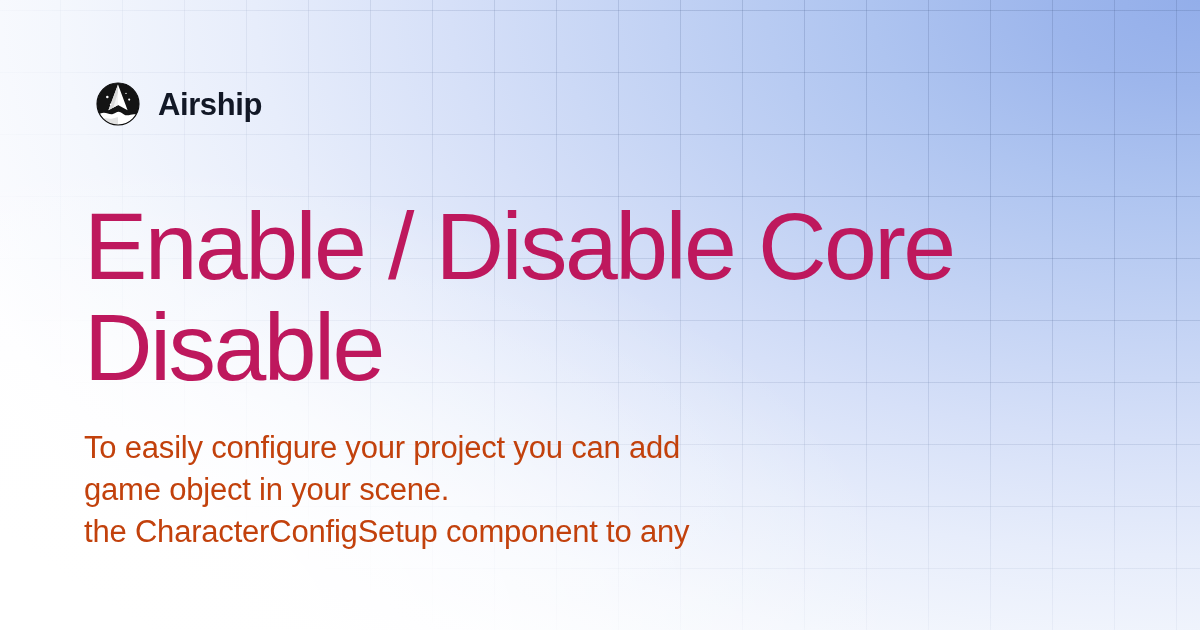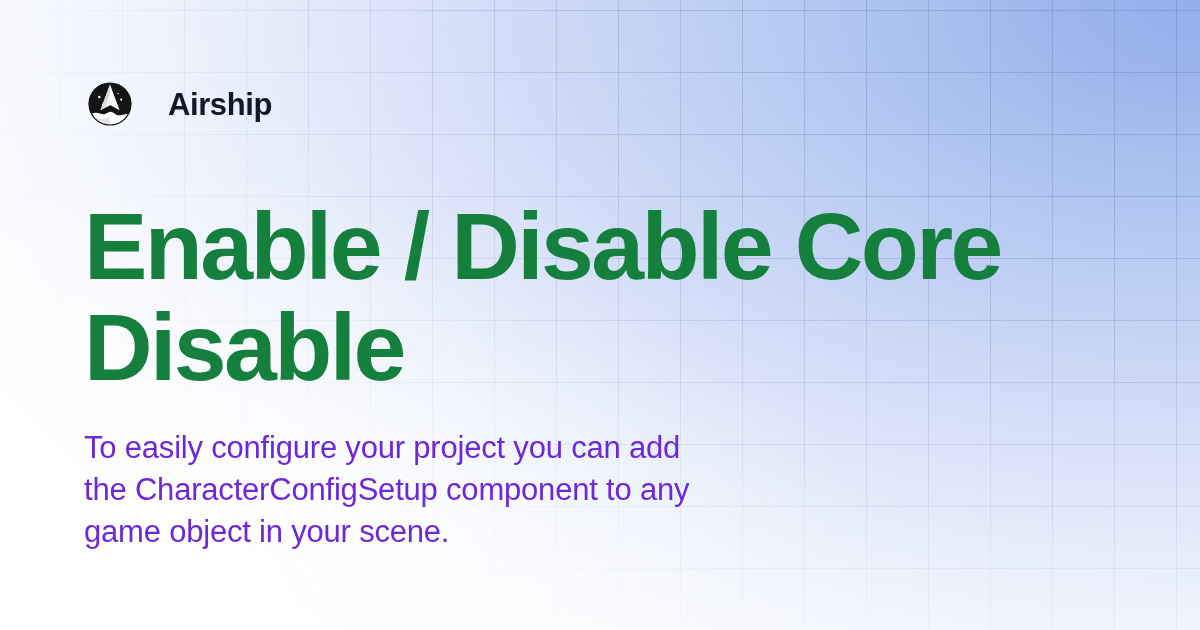--- a/index.html
+++ b/index.html
@@ -91,25 +91,25 @@
   
 
   .content {
     position: absolute;
     inset: 0;
     padding: 0 84px;
   }
 
   .brand {
     position: absolute;
-    left: 88px;
+    left: 96px;
     top: 82px;
     display: flex;
     align-items: center;
-    gap: 36px;
+    gap: 18px;
   }
 
   .brand-logo {
     width: 44px;
     height: 44px;
     flex: 0 0 44px;
     display: block;
   }
 
   .brand-name {
@@ -120,36 +120,36 @@
     line-height: 1;
     white-space: nowrap;
   }
 
   .headline {
     position: absolute;
     left: 84px;
     top: 196px;
     width: 1010px;
     font-size: 95px;
-    font-weight: bold;
+    font-weight: normal;
     line-height: 101px;
     letter-spacing: -2.6px;
-    color: #15803d;
+    color: #be185d;
   }
 
   .subhead {
     position: absolute;
     left: 84px;
     top: 427px;
     width: 800px;
     font-size: 31px;
     font-weight: normal;
     line-height: 42px;
     letter-spacing: -0.2px;
-    color: #6d28d9;
+    color: #c2410c;
   }
 
   .subhead-line { display: block; white-space: nowrap; }
 </style>
 </head>
 <body>
 
 <div id="og-card">
 
   <div class="bg-base"></div>
@@ -197,18 +197,18 @@
     </div>
 
     <h1 class="headline">
       <span class="headline-line">Enable / Disable Core</span>
       <br>
       <span class="headline-line">Disable</span>
     </h1>
 
     <p class="subhead">
       <span class="subhead-line">To easily configure your project you can add</span>
+      <span class="subhead-line">game object in your scene.</span>
       <span class="subhead-line">the CharacterConfigSetup component to any</span>
-      <span class="subhead-line">game object in your scene.</span>
     </p>
 
   </div>
 </div>
 
 </body></html>

